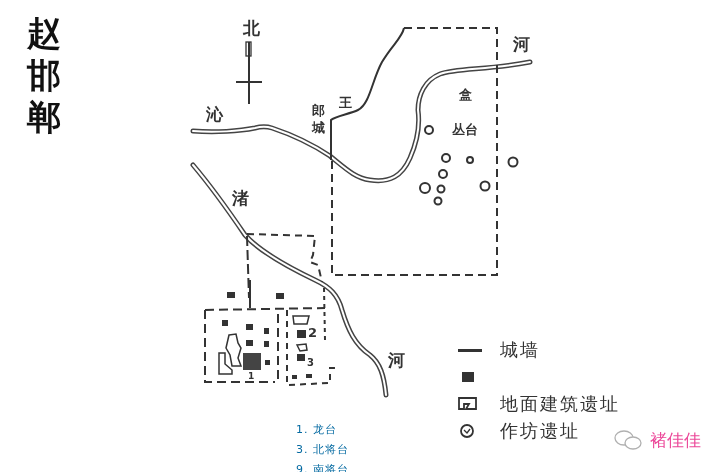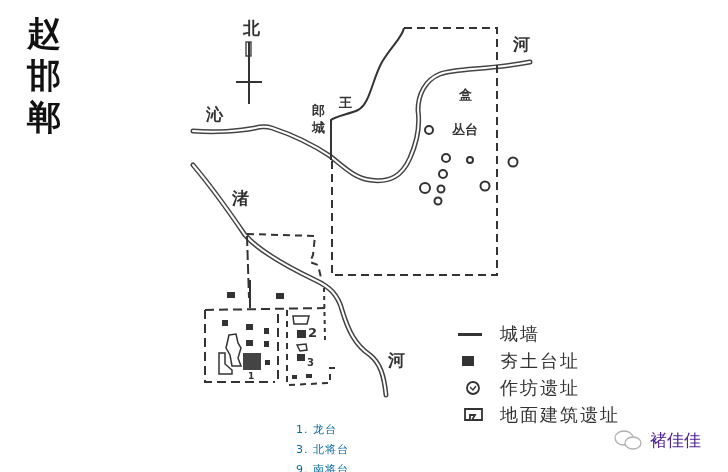--- a/index.html
+++ b/index.html
@@ -6,27 +6,27 @@
   body { width: 728px; height: 472px; position: relative; overflow: hidden;
          font-family: "DejaVu Sans", sans-serif; color: #222; }
   .title { position: absolute; left: 22px; top: 12px; width: 44px;
            font-family: "DejaVu Serif", serif; font-size: 34px; font-weight: bold;
            line-height: 42px; color: #111; text-align: center; }
   .title span { display: block; }
   svg.map { position: absolute; left: 0; top: 0; }
   .lbl { position: absolute; font-size: 17px; font-weight: bold; color: #333; line-height: 1; }
   .lbl.small { font-size: 13px; }
   .vert span { display: block; }
-  .legend { position: absolute; left: 456px; top: 320px; text-align: right; }
+  .legend { position: absolute; left: 456px; top: 336px; }
   .legend-row { display: flex; align-items: center; height: 27px; }
   .legend-sym { width: 30px; height: 20px; position: relative; margin-right: 14px; }
   .legend-text { font-size: 18px; color: #333; letter-spacing: 2px; }
   .notes { position: absolute; left: 296px; top: 402px; font-size: 11px; color: #0369a1; margin-top: 20px; }
   .notes div { height: 20px; letter-spacing: 1px; }
-  .watermark { position: absolute; left: 612px; top: 428px; display: flex; align-items: center; color: #4c1d95; font-size: 17px; text-align: right; }
+  .watermark { position: absolute; left: 612px; top: 428px; display: flex; align-items: center; color: #ec4899; font-size: 17px; text-align: right; }
   .wm-icon { width: 32px; height: 24px; margin-right: 6px; }
 </style>
 </head>
 <body>
 
 <div class="title">
   <span>赵</span>
   <span>邯</span>
   <span>郸</span>
 </div>
@@ -121,38 +121,37 @@
   <div class="legend-row">
     <div class="legend-sym">
       <div style="position:absolute;left:2px;top:9px;width:24px;height:3px;background:#333;"></div>
     </div>
     <span class="legend-text">城墙</span>
   </div>
   <div class="legend-row">
     <div class="legend-sym">
       <div style="position:absolute;left:6px;top:5px;width:12px;height:10px;background:#333;"></div>
     </div>
-    <span class="legend-text">夯土台址</span>
+  </div>
+  <div class="legend-row">
+    <div class="legend-sym">
+      <svg width="24" height="20" viewBox="0 0 24 20">
+          <path d="M3,4 L20,4 L20,15 L10,15 L13,10 L8,10 L8,15 L3,15 Z" fill="none" stroke="#333" stroke-width="1.8"></path>
+        </svg>
+    </div>
+    <span class="legend-text">地面建筑遗址</span>
   </div>
   <div class="legend-row">
     <div class="legend-sym">
       <svg width="24" height="20" viewBox="0 0 24 20">
           <circle cx="11" cy="10" r="6" fill="none" stroke="#333" stroke-width="1.8"></circle>
           <path d="M8,9 L11,12 L14,8" fill="none" stroke="#333" stroke-width="1.3"></path>
         </svg>
     </div>
     <span class="legend-text">作坊遗址</span>
-  </div>
-  <div class="legend-row">
-    <div class="legend-sym">
-      <svg width="24" height="20" viewBox="0 0 24 20">
-          <path d="M3,4 L20,4 L20,15 L10,15 L13,10 L8,10 L8,15 L3,15 Z" fill="none" stroke="#333" stroke-width="1.8"></path>
-        </svg>
-    </div>
-    <span class="legend-text">地面建筑遗址</span>
   </div>
 </div>
 
 <div class="notes">
   <div>1. 龙台</div>
   <div>3. 北将台</div>
   <div>9. 南将台</div>
 </div>
 
 <div class="watermark">

